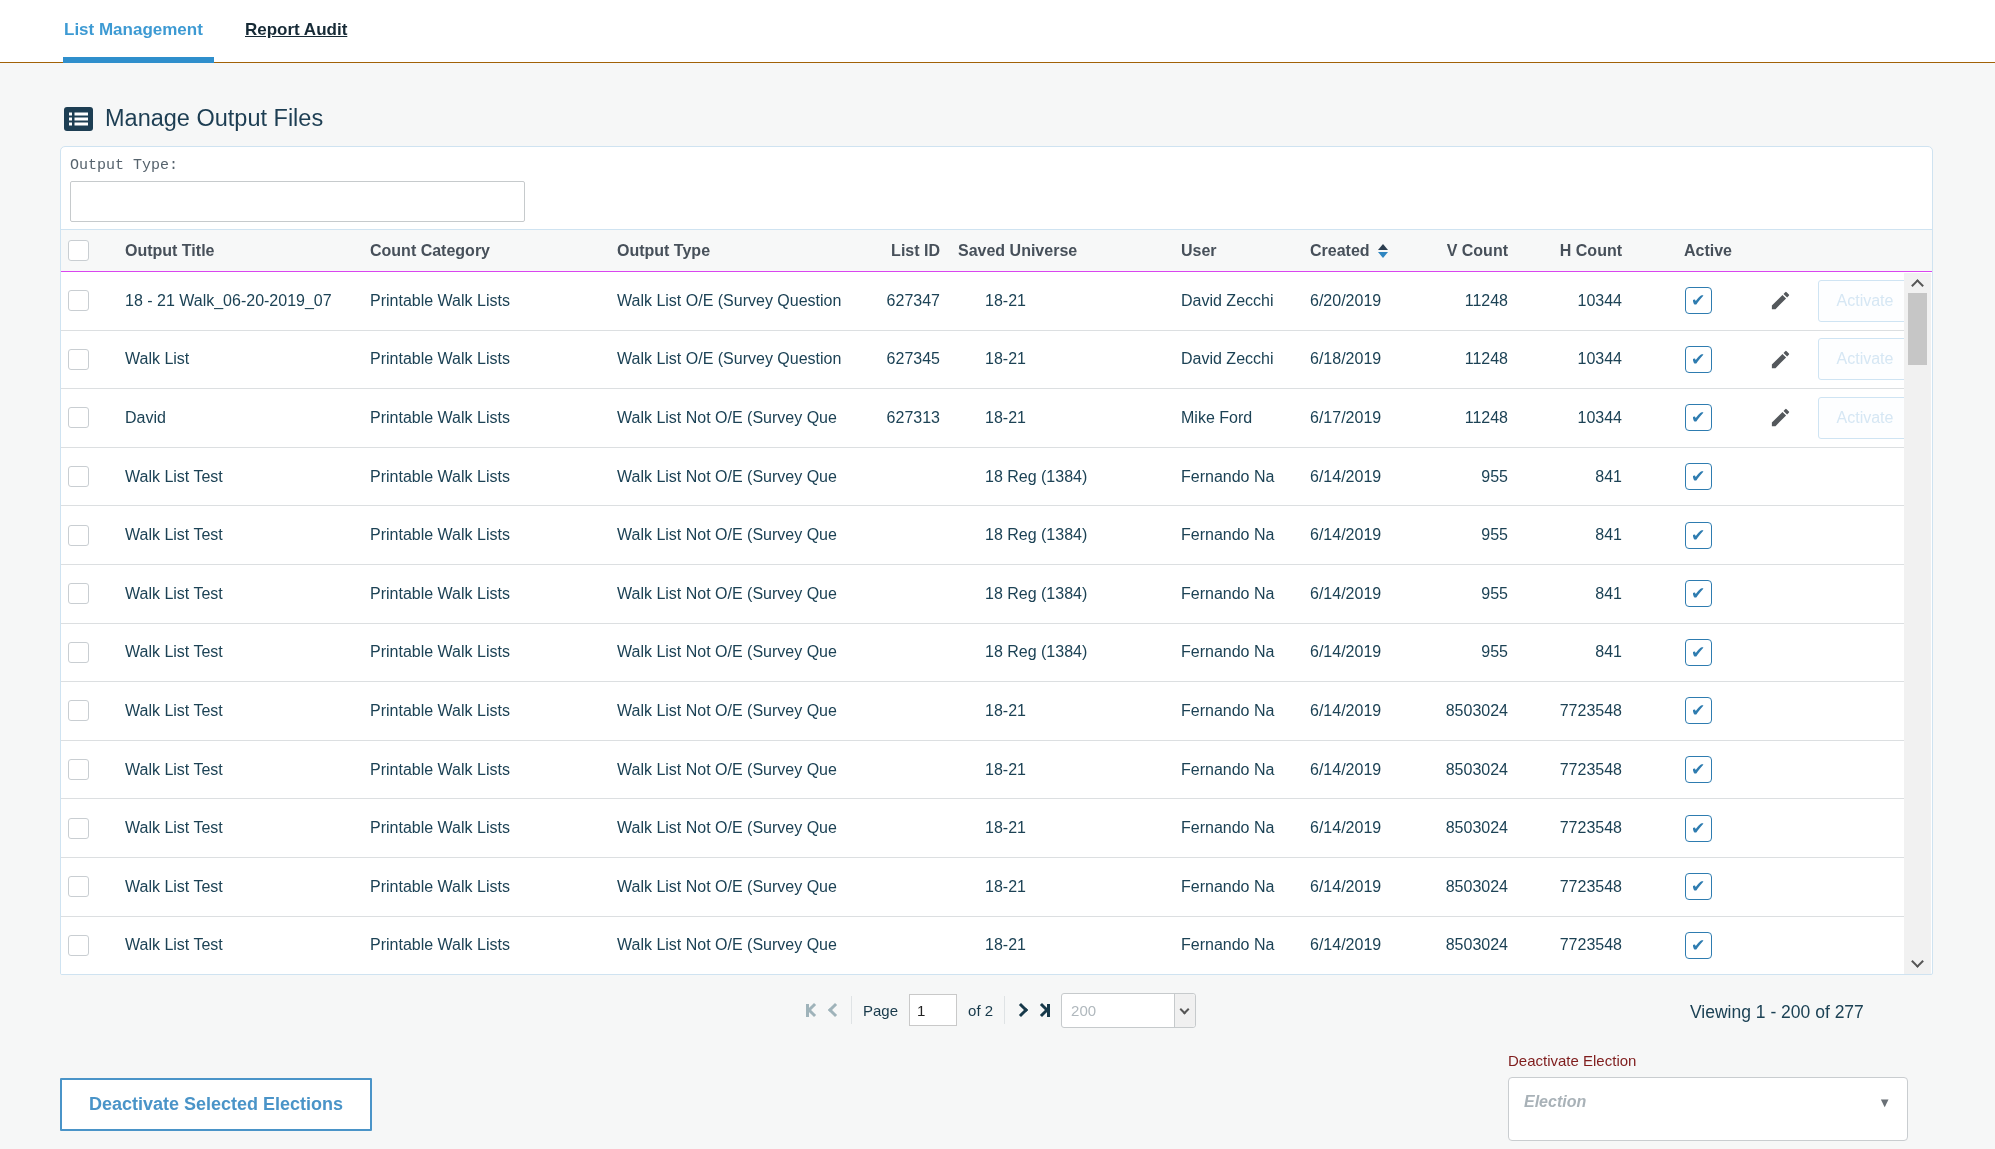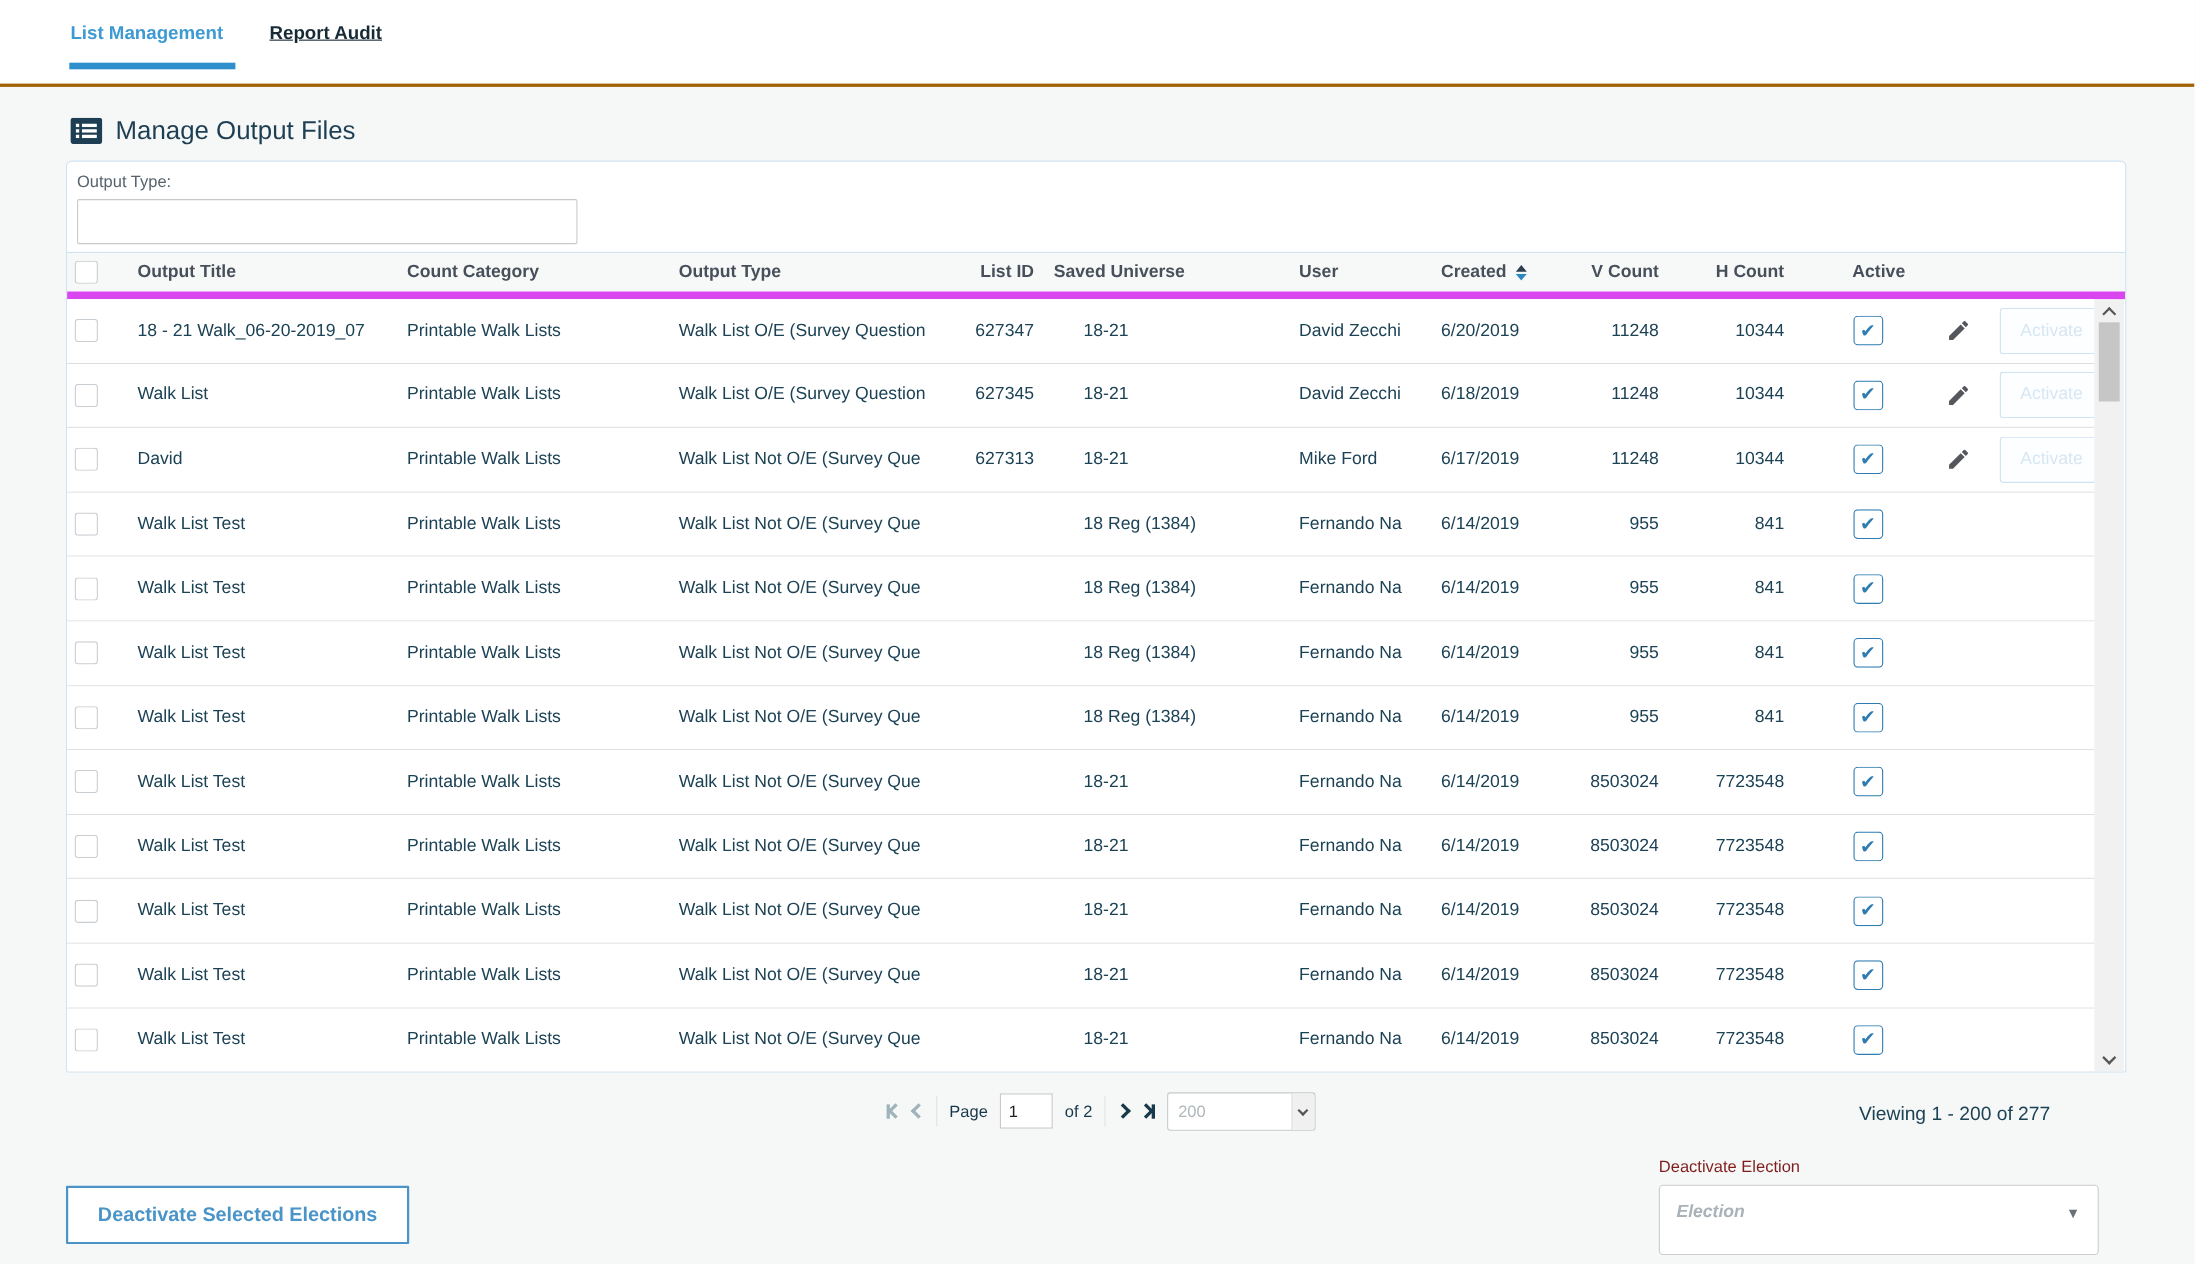--- a/index.html
+++ b/index.html
@@ -7,44 +7,44 @@
     --accent-blue:#3d9ad3; --tab-underline:#2f8fcc; --check-blue:#2e7cb0;
     --button-blue:#4a94c8; --panel-border:#cfe3f1; --row-text:#1c4255;
     --header-text:#47505a; --muted:#9fb3ba; --dark-nav:#17394a;
   }
   body{
     width:1995px; height:1149px; position:relative; overflow:hidden;
     background:#f6f7f7; font-family:"Liberation Sans","DejaVu Sans",sans-serif;
     color:var(--row-text);
   }
   
-  .topbar{ position:absolute; left:0; top:0; width:1995px; height:79px;
-    background:#ffffff; border-bottom:3px solid #a16207; }
+  .topbar{ position:absolute; left:0; top:0; width:1995px; height:63px;
+    background:#ffffff; border-bottom:1px solid #a16207; }
   .tab{ position:absolute; top:20px; font-size:17px; font-weight:bold; cursor:pointer; }
   .tab-active{ left:64px; color:var(--accent-blue); }
   .tab-underline{ position:absolute; left:63px; top:57px; width:151px; height:6px;
     background:var(--tab-underline); }
   .tab-inactive{ left:245px; color:#162a36; text-decoration:underline; }
   
   .heading{ position:absolute; left:64px; top:105px; display:flex; align-items:center; gap:12px; }
   .heading .title{ font-size:23.5px; color:#1d3e53; }
   
   .panel{ position:absolute; left:60px; top:146px; width:1873px; height:829px;
     background:#ffffff; border:1px solid var(--panel-border); border-radius:5px 5px 2px 2px;
     overflow:hidden; }
   .filter{ position:relative; height:83px; border-bottom:1px solid var(--panel-border); }
-  .filter-label{ position:absolute; left:9px; top:10px; font-size:15px; color:#56636d; }
+  .filter-label{ position:absolute; left:9px; top:10px; font-size:15px; color:#56636d;font-family:Liberation Mono, monospace; }
   .filter-input{ position:absolute; left:9px; top:34px; width:455px; height:41px;
     border:1px solid #c6cacc; border-radius:2px; background:#fff; font-size:15px; padding:0 8px;
     font-family:inherit; }
   
   .grid{ display:grid;
     grid-template-columns:57px 245px 247px 260px 70px 240px 126px 115px 87px 114px 110px 70px 102px;
     width:1843px; align-items:center; }
-  .thead{ height:42px; background:#f7f8f8; width:1871px; border-bottom:7px solid #d946ef;
+  .thead{ height:42px; background:#f7f8f8; width:1871px; border-bottom:1px solid #d946ef;
     font-weight:bold; font-size:15.5px; color:var(--header-text); }
   .cell{ overflow:hidden; white-space:nowrap; font-size:16px; }
   .c1,.c2,.c3{ padding-left:7px; }
   .c4,.c8,.c9{ text-align:right; }
   .c5{ padding-left:45px; }
   .thead .c5{ padding-left:18px; }
   .c6{ padding-left:1px; }
   .c7{ padding-left:4px; display:flex; align-items:center; }
   .c10{ display:flex; justify-content:center; padding-left:42px; }
   .thead .c10{ display:block; text-align:right; padding-left:42px; }

